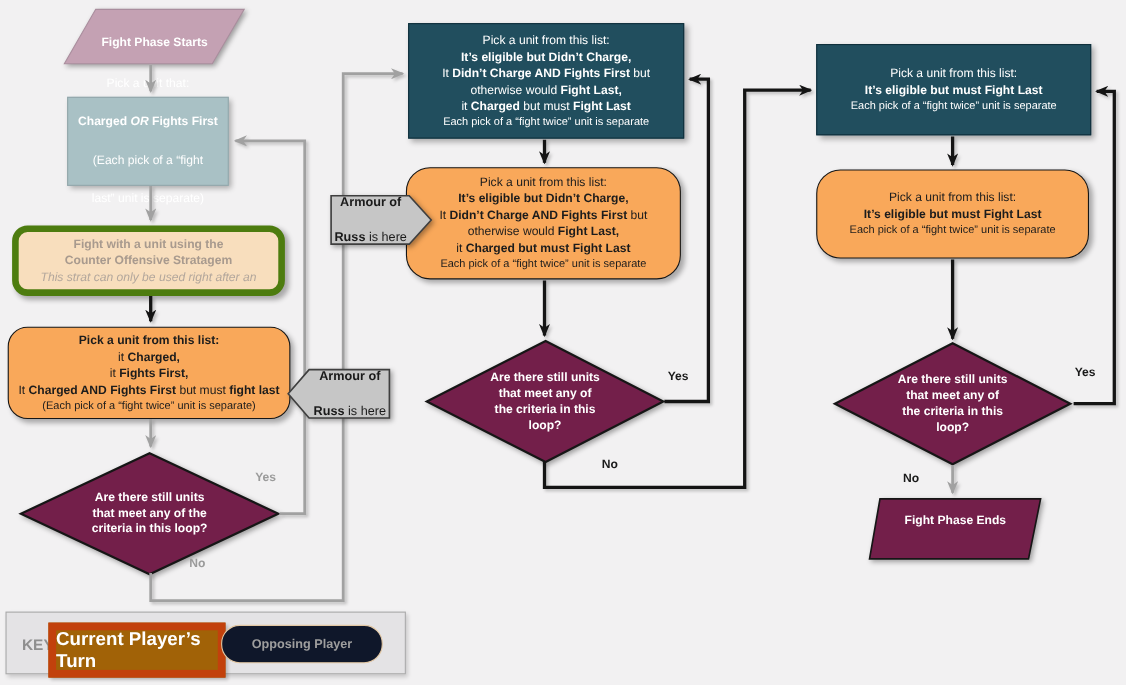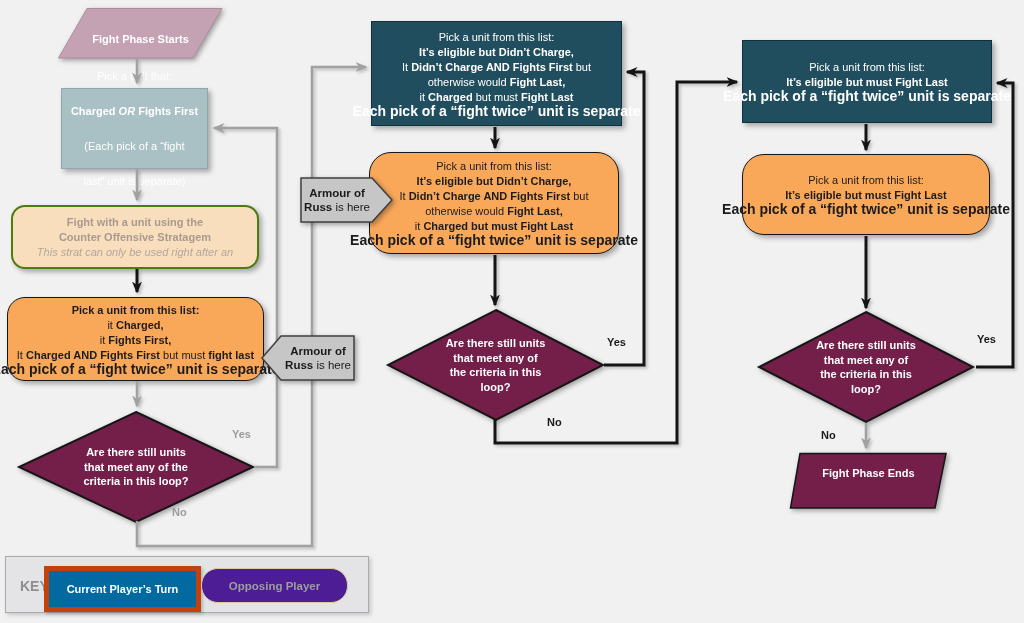--- a/index.html
+++ b/index.html
@@ -5,53 +5,53 @@
   html,body{margin:0;padding:0;background:#f2f1f2;}
   .canvas{position:relative;width:1024px;height:623px;background:#f2f1f2;overflow:hidden;
           font-family:"Liberation Sans",sans-serif;}
   
   #edges{position:absolute;left:0;top:0;z-index:5;filter:drop-shadow(2px 2px 1.5px rgba(0,0,0,0.22));}
   
   .node{position:absolute;display:flex;flex-direction:column;justify-content:center;
         align-items:center;text-align:center;z-index:2;box-sizing:border-box;}
   .sh{box-shadow:3px 3px 5px rgba(0,0,0,0.30);}
   .tl{line-height:15px;font-size:11px;white-space:nowrap;}
-  .tl.fs{font-size:14px;line-height:13px;font-weight:bold;}
+  .tl.fs{font-size:10px;line-height:13px;}
   .fb{font-weight:bold;}
   .fi{font-style:italic;}
   
   .teal{background:#214e5e;border:1px solid #10303c;color:#ffffff;}
   .orange{background:#f9a85a;border:1.5px solid #161616;border-radius:22px;color:#1c1c1c;}
   .orange.r18{border-radius:18px;}
   .bluegray{background:#a9c1c5;border:1px solid #93a7ab;color:#ffffff;}
-  .tanfade{background:#f8debd;border:2px solid #4d7c0f;border-radius:14px;color:#a89a8e;text-align:center;}
+  .tanfade{background:#f8debd;border:6px solid #4d7c0f;border-radius:14px;color:#a89a8e;text-align:center;}
   .tanfade .fi{color:#b3a79c;}
   .svgwrap{position:absolute;z-index:2;}
   .svgwrap svg{overflow:visible;display:block;}
   .shapeshadow{filter:drop-shadow(2.5px 2.5px 2.5px rgba(0,0,0,0.35));}
   .overlay{position:absolute;left:0;top:0;width:100%;height:100%;display:flex;flex-direction:column;
            justify-content:center;align-items:center;text-align:center;}
   .dtext{color:#ffffff;font-weight:600;}
   .dtext .tl{line-height:14.5px;}
   .ptext{color:#ffffff;font-weight:bold;font-size:13px;}
   .ptext2{color:#ffffff;font-weight:bold;font-size:12px;}
   .callout{z-index:6;}
-  .callout .overlay{color:#1a1a1a;}
+  .callout .overlay{color:#1a1a1a;justify-content:space-between;}
   .callout .tl{font-size:11.5px;line-height:14px;}
   .edgelabel{position:absolute;z-index:4;font-weight:bold;font-size:11px;}
   .lblgray{color:#9b9b9b;}
   .lblblack{color:#1a1a1a;}
   
   .keybox{position:absolute;left:5px;top:556px;width:362px;height:55px;background:#e4e3e5;
           border:1px solid #ababab;z-index:2;box-shadow:2px 2px 4px rgba(0,0,0,0.18);}
   .keylabel{position:absolute;left:14px;top:21px;color:#8f8f8f;font-weight:bold;font-size:14px;}
-  .keycurrent{position:absolute;left:38px;top:9px;width:147px;height:36px;background:#0369a1;
-              border:5px solid #c2410c;color:#ffffff;font-weight:bold;font-size:11px;
+  .keycurrent{position:absolute;left:38px;top:9px;width:147px;height:36px;background:#a16207;
+              border:7px solid #c2410c;color:#ffffff;font-weight:bold;font-size:17px;
               display:flex;align-items:center;justify-content:center;box-shadow:2px 2px 3px rgba(0,0,0,0.2);}
-  .keyopposing{position:absolute;left:195px;top:11px;width:145px;height:33px;background:#4c1d95;
+  .keyopposing{position:absolute;left:195px;top:11px;width:145px;height:33px;background:#0f172a;
                border:1.5px solid #e2c7a3;border-radius:17px;color:#9e9e9e;font-weight:bold;font-size:11.5px;
                display:flex;align-items:center;justify-content:center;}
 </style>
 </head>
 <body>
 
 <div class="canvas">
 
   <svg id="edges" width="1024" height="623" viewBox="0 0 1024 623">
     <defs>

